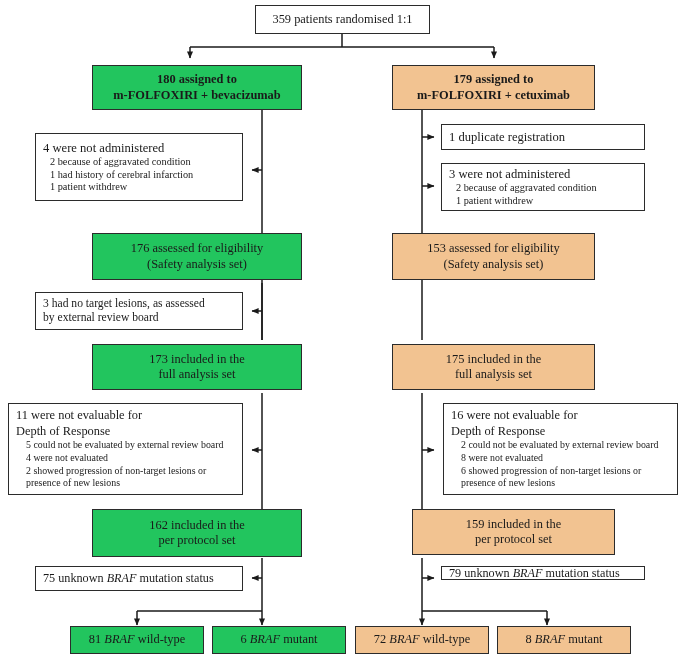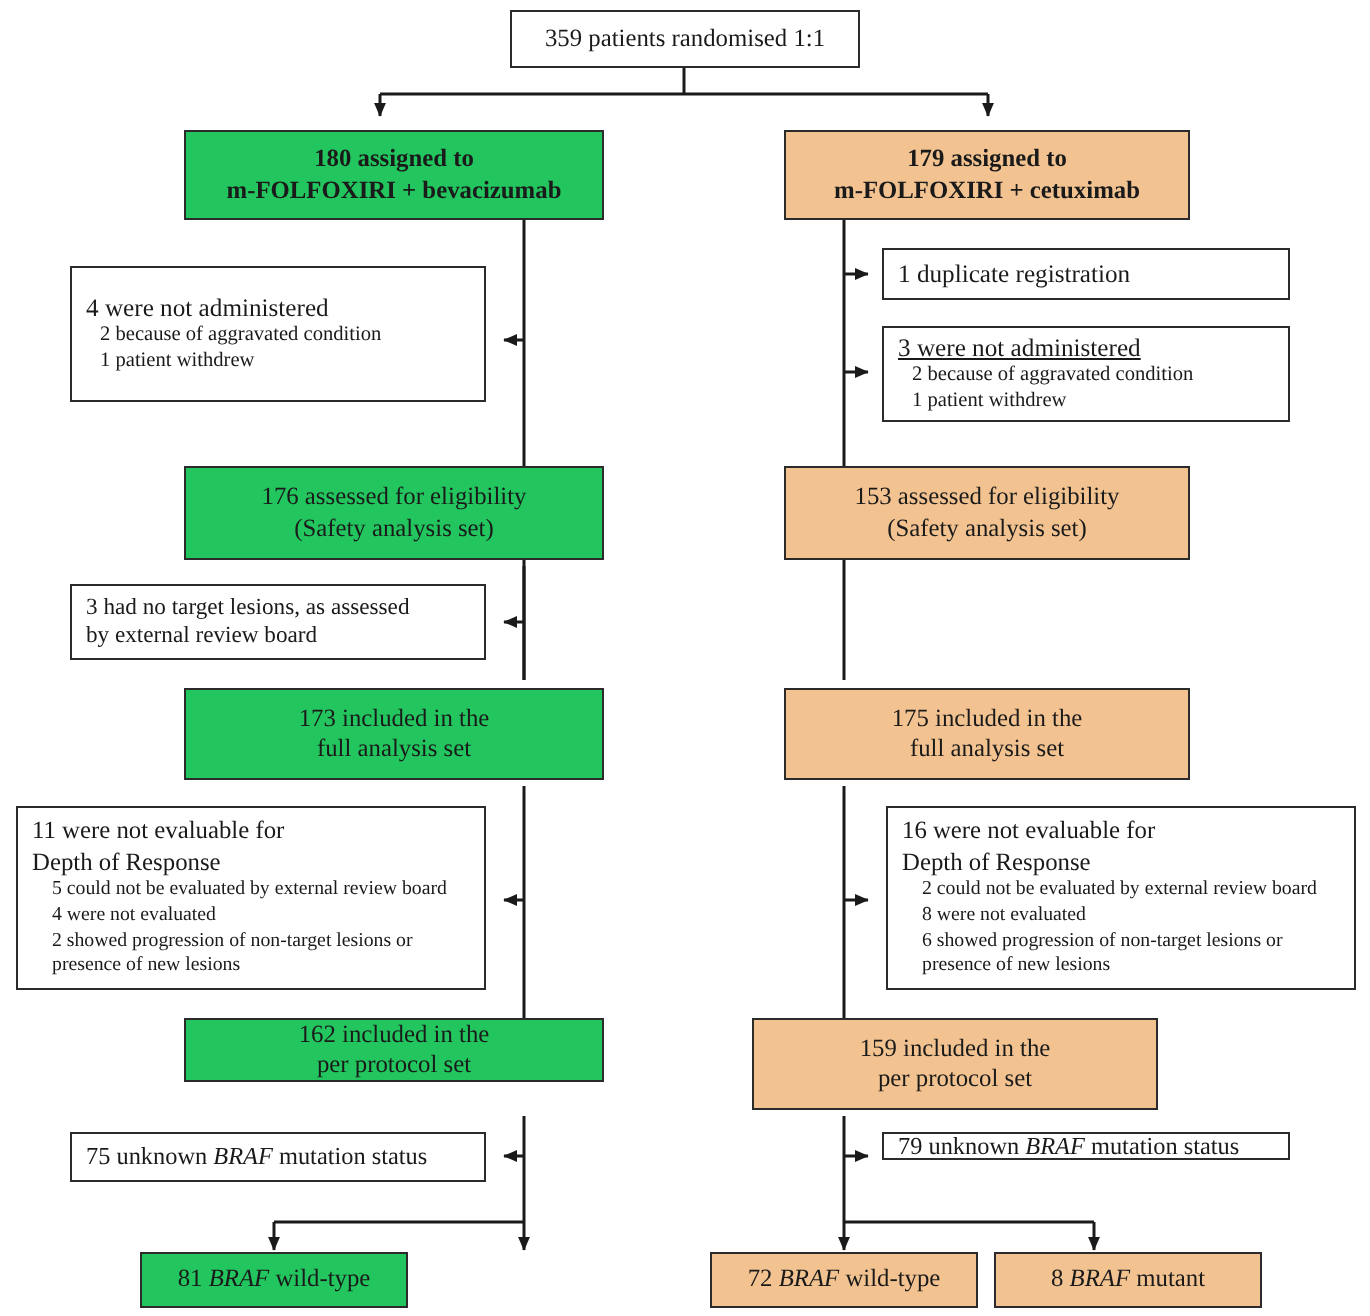--- a/index.html
+++ b/index.html
@@ -119,29 +119,30 @@
   </div>
 
   <div class="node center orange bold" style="left:392px; top:65px; width:203px; height:45px;">
     <span class="ln">179 assigned to</span>
     <span class="ln">m-FOLFOXIRI + cetuximab</span>
   </div>
 
   <div class="node left plain" style="left:35px; top:133px; width:208px; height:68px;">
     <span class="ln head-line" style="font-size:12.6px; line-height:16px;">4 were not administered</span>
     <span class="ln" style="font-size:10.3px; line-height:12.6px; padding-left:14px;">2 because of aggravated condition</span>
+    <span class="ln" style="font-size:10.3px; line-height:12.6px; padding-left:14px;">1 had history of cerebral infarction</span>
     <span class="ln" style="font-size:10.3px; line-height:12.6px; padding-left:14px;">1 patient withdrew</span>
   </div>
 
   <div class="node left plain" style="left:441px; top:124px; width:204px; height:26px;">
     <span class="ln" style="font-size:12.6px; line-height:16px;">1 duplicate registration</span>
   </div>
 
   <div class="node left plain" style="left:441px; top:163px; width:204px; height:48px;">
-    <span class="ln" style="font-size:12.6px; line-height:16px;text-decoration:underline;">3 were not administered</span>
+    <span class="ln" style="font-size:12.6px; line-height:16px;">3 were not administered</span>
     <span class="ln" style="font-size:10.3px; line-height:12.6px; padding-left:14px;">2 because of aggravated condition</span>
     <span class="ln" style="font-size:10.3px; line-height:12.6px; padding-left:14px;">1 patient withdrew</span>
   </div>
 
   <div class="node center purple" style="left:92px; top:233px; width:210px; height:47px;">
     <span class="ln">176 assessed for eligibility</span>
     <span class="ln">(Safety analysis set)</span>
   </div>
 
   <div class="node center orange" style="left:392px; top:233px; width:203px; height:47px;">
@@ -175,42 +176,45 @@
 
   <div class="node left plain" style="left:443px; top:403px; width:235px; height:92px;">
     <span class="ln" style="font-size:12.4px; line-height:15.5px;">16 were not evaluable for</span>
     <span class="ln" style="font-size:12.4px; line-height:15.5px;">Depth of Response</span>
     <span class="ln" style="font-size:9.9px; line-height:12.6px; padding-left:17px;">2 could not be evaluated by external review board</span>
     <span class="ln" style="font-size:9.9px; line-height:12.6px; padding-left:17px;">8 were not evaluated</span>
     <span class="ln" style="font-size:9.9px; line-height:12.6px; padding-left:17px;">6 showed progression of non-target lesions or</span>
     <span class="ln" style="font-size:9.9px; line-height:12.6px; padding-left:17px;">presence of new lesions</span>
   </div>
 
-  <div class="node center purple" style="left:92px; top:509px; width:210px; height:32px;font-family:Liberation Serif, serif;">
+  <div class="node center purple" style="left:92px; top:509px; width:210px; height:48px;font-family:Liberation Serif, serif;">
     <span class="ln">162 included in the</span>
     <span class="ln">per protocol set</span>
   </div>
 
-  <div class="node center orange" style="left:376px; top:509px; width:203px; height:46px;">
+  <div class="node center orange" style="left:412px; top:509px; width:203px; height:46px;">
     <span class="ln">159 included in the</span>
     <span class="ln">per protocol set</span>
   </div>
 
   <div class="node left plain" style="left:35px; top:566px; width:208px; height:25px;">
     <span class="ln" style="font-size:12.2px; line-height:15px;"><span>75 unknown </span><span class="it">BRAF</span><span> mutation status</span></span>
   </div>
 
   <div class="node left plain" style="left:441px; top:566px; width:204px; height:14px;">
     <span class="ln" style="font-size:12.2px; line-height:15px;"><span>79 unknown </span><span class="it">BRAF</span><span> mutation status</span></span>
   </div>
 
   <div class="node center purple" style="left:70px; top:626px; width:134px; height:28px;">
     <span class="ln"><span>81 </span><span class="it">BRAF</span><span> wild-type</span></span>
   </div>
 
+  <div class="node center purple" style="left:212px; top:626px; width:134px; height:28px;">
+    <span class="ln"><span>6 </span><span class="it">BRAF</span><span> mutant</span></span>
+  </div>
 
   <div class="node center orange" style="left:355px; top:626px; width:134px; height:28px;">
     <span class="ln"><span>72 </span><span class="it">BRAF</span><span> wild-type</span></span>
   </div>
 
   <div class="node center orange" style="left:497px; top:626px; width:134px; height:28px;">
     <span class="ln"><span>8 </span><span class="it">BRAF</span><span> mutant</span></span>
   </div>
 
 </div>

